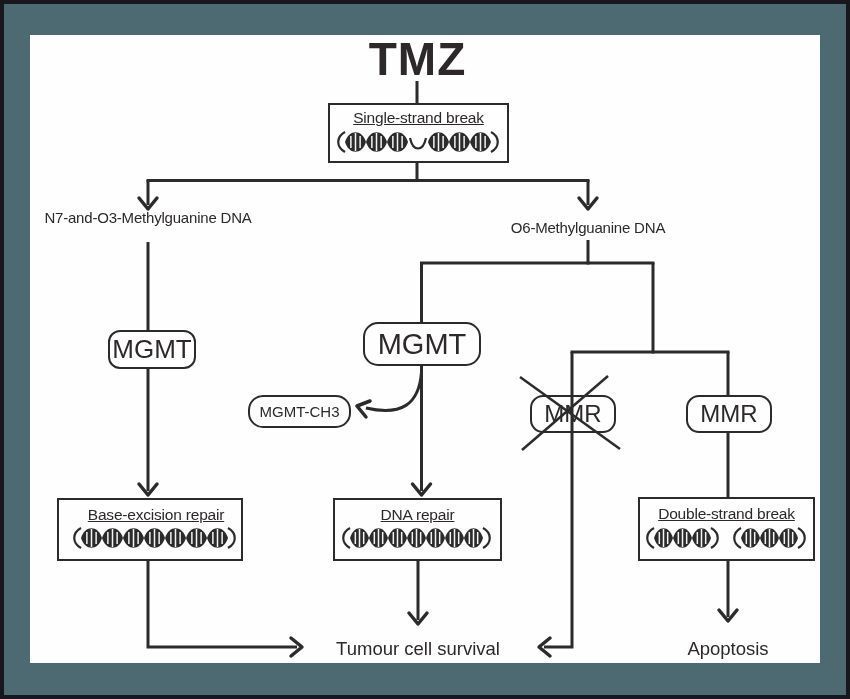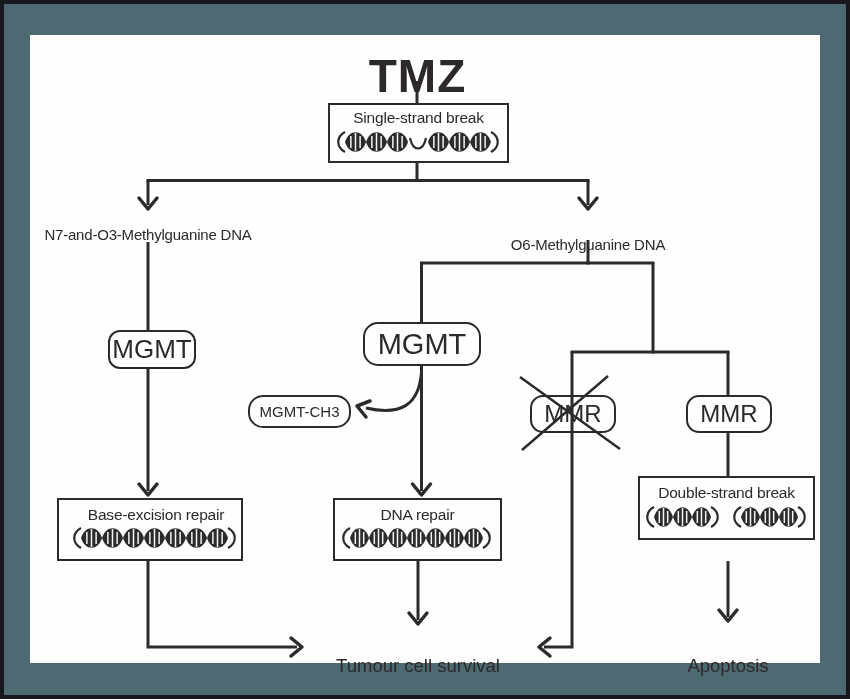--- a/index.html
+++ b/index.html
@@ -16,28 +16,28 @@
     font-family:"Liberation Sans", sans-serif;
     color:var(--text);
   }
   .frame{position:absolute;inset:4px;background:var(--frame);}
   .canvas{position:absolute;left:30px;top:35px;width:790px;height:628px;background:var(--canvas);z-index:1;}
   svg.layer{position:absolute;left:0;top:0;z-index:2;color:var(--line);}
   svg.layer.over{z-index:4;}
   .node{position:absolute;z-index:3;box-sizing:border-box;}
   .rect-box{
     background:var(--canvas);border:2.5px solid var(--line);
-    display:flex;flex-direction:column;align-items:center;justify-content:center;gap:2px;
+    display:flex;flex-direction:column;align-items:center;justify-content:center;gap:2px;text-decoration:underline;
   }
   .rect-box .box-label{font-size:15.5px;letter-spacing:-0.2px;color:var(--text);line-height:1;}
   .pill{
     background:var(--canvas);border:2.5px solid var(--line);border-radius:14px;
     display:flex;align-items:center;justify-content:center;color:var(--text);
   }
-  .txt{position:absolute;z-index:3;text-align:center;color:var(--text);line-height:1.15;margin-top:17px;}
+  .txt{position:absolute;z-index:3;text-align:center;color:var(--text);line-height:1.15;}
   #title{font-size:46px;font-weight:bold;letter-spacing:1px;}
   .small-lbl{font-size:15px;letter-spacing:-0.2px;}
   .big-lbl{font-size:18.5px;}
   .helix{display:block;}
 </style>
 </head>
 <body>
 
 <div class="frame"></div>
 <div class="canvas"></div>
@@ -198,21 +198,21 @@
       <line x1="112.5" x2="112.5" y1="5" y2="23" stroke="#f4f4f4" stroke-width="1.5"></line>
       <line x1="116.68" x2="116.68" y1="8" y2="20" stroke="#f4f4f4" stroke-width="1.5"></line>
       <path d="M 122 14 C 126 1 137 1 141 14 C 137 27 126 27 122 14 Z" fill="#2b2b2b"></path>
       <line x1="127.32" x2="127.32" y1="8" y2="20" stroke="#f4f4f4" stroke-width="1.5"></line>
       <line x1="131.5" x2="131.5" y1="5" y2="23" stroke="#f4f4f4" stroke-width="1.5"></line>
       <line x1="135.68" x2="135.68" y1="8" y2="20" stroke="#f4f4f4" stroke-width="1.5"></line>
       <path d="M 141 4 C 150 9 150 19 141 24" fill="none" stroke="#2b2b2b" stroke-width="2.2"></path>
     </svg>
 </div>
 
-<div class="node rect-box" style="left:638px;top:476px;width:177px;height:64px;">
+<div class="node rect-box" style="left:638px;top:497px;width:177px;height:64px;">
   <span class="box-label">Double-strand break</span>
   <svg class="helix" width="162" height="28">
       <path d="M 8 4 C -1 9 -1 19 8 24" fill="none" stroke="#2b2b2b" stroke-width="2.2"></path>
       <path d="M 8 14 C 12 1 23 1 27 14 C 23 27 12 27 8 14 Z" fill="#2b2b2b"></path>
       <line x1="13.32" x2="13.32" y1="8" y2="20" stroke="#f4f4f4" stroke-width="1.5"></line>
       <line x1="17.5" x2="17.5" y1="5" y2="23" stroke="#f4f4f4" stroke-width="1.5"></line>
       <line x1="21.68" x2="21.68" y1="8" y2="20" stroke="#f4f4f4" stroke-width="1.5"></line>
       <path d="M 27 14 C 31 1 42 1 46 14 C 42 27 31 27 27 14 Z" fill="#2b2b2b"></path>
       <line x1="32.32" x2="32.32" y1="8" y2="20" stroke="#f4f4f4" stroke-width="1.5"></line>
       <line x1="36.5" x2="36.5" y1="5" y2="23" stroke="#f4f4f4" stroke-width="1.5"></line>

